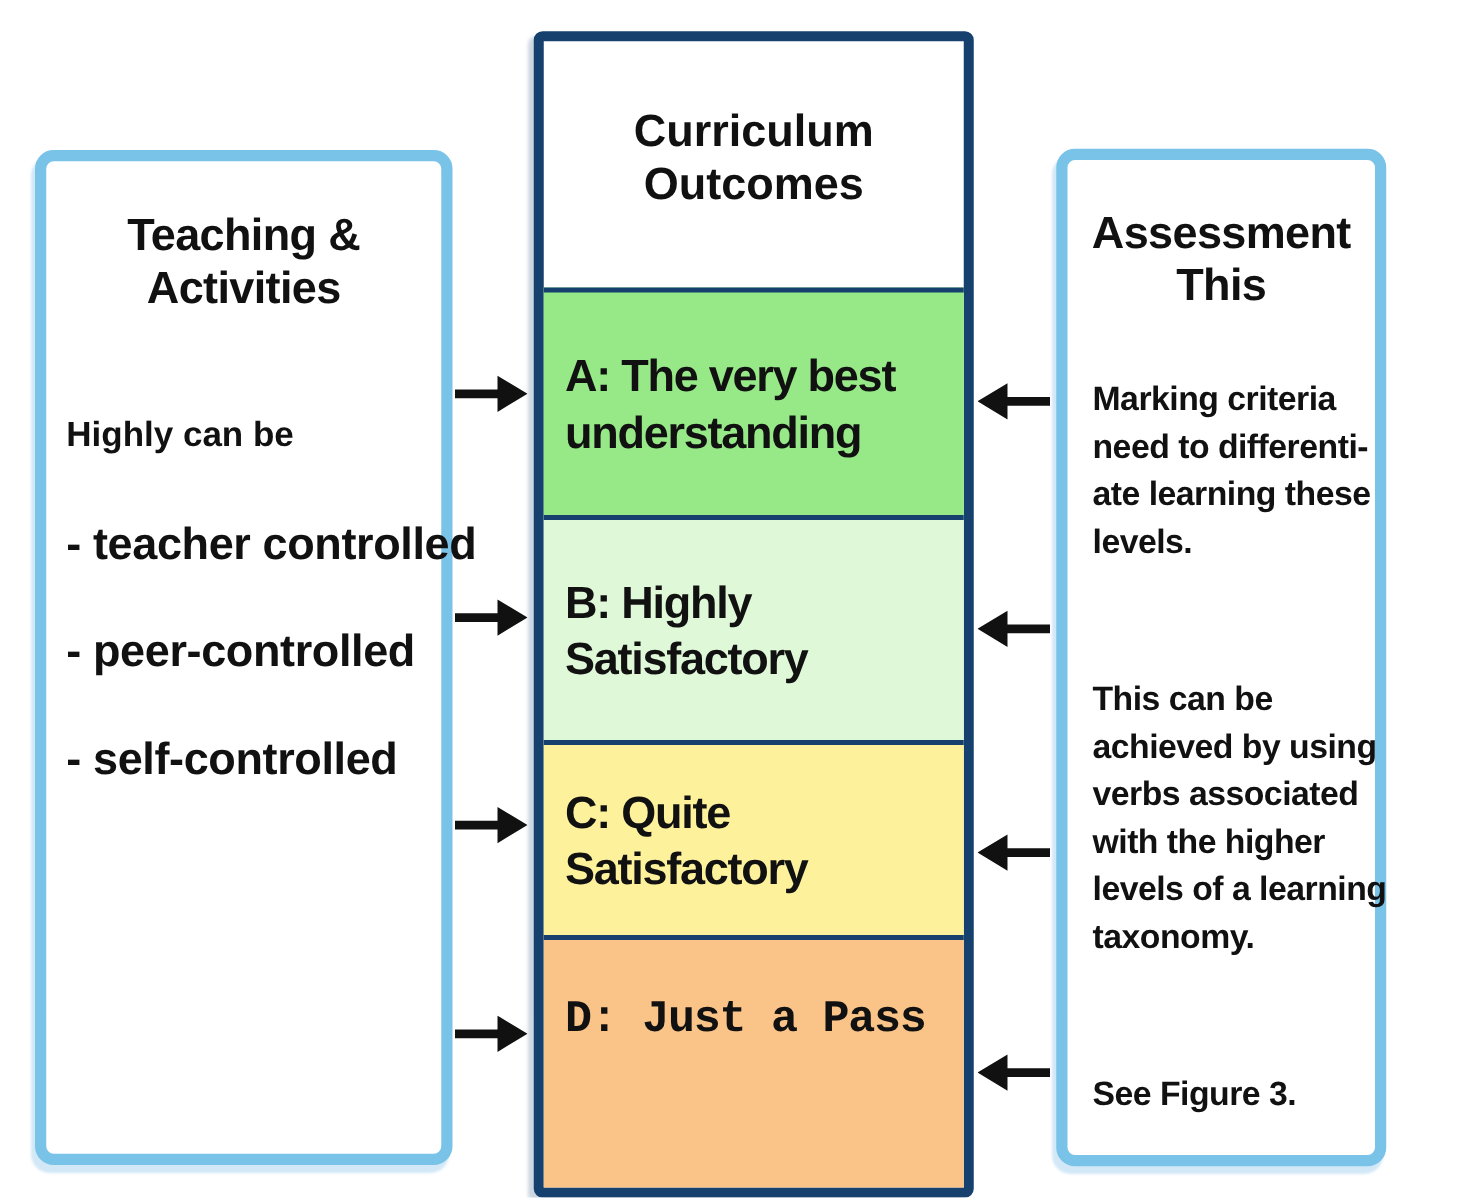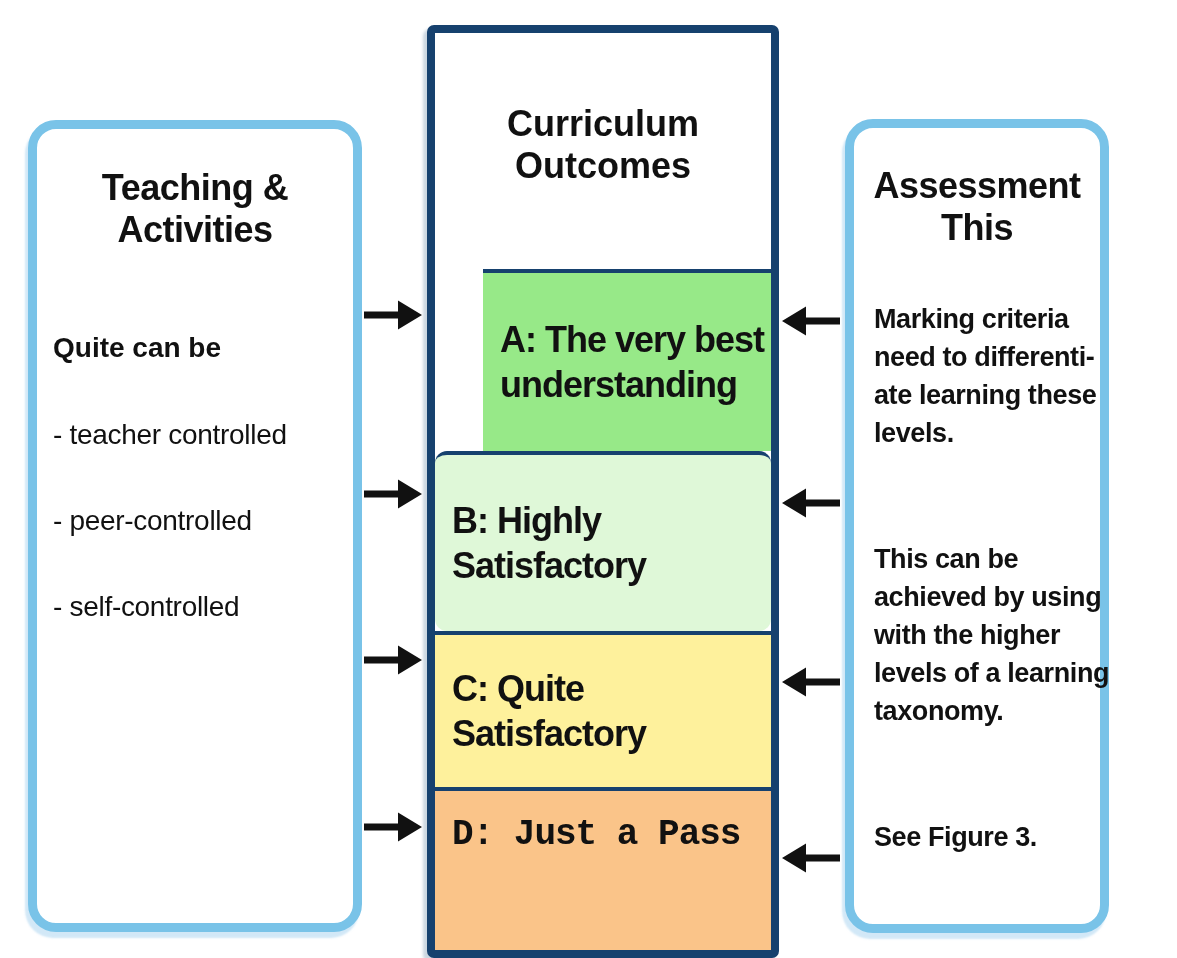--- a/index.html
+++ b/index.html
@@ -5,49 +5,49 @@
   html,body { margin:0; padding:0; }
   body {
     width:1177px; height:958px; position:relative; background:#ffffff;
     font-family:"Liberation Sans","DejaVu Sans",sans-serif; color:#111;
     overflow:hidden;
   }
 
   
   .side-box {
     position:absolute; box-sizing:border-box; background:#fff;
-    border:9px solid #79C3E8; border-radius:28px;
+    border:9px solid #79C3E8; border-radius:15px;
     box-shadow:-3px 6px 2px rgba(173,214,240,.55);
   }
   #left-box  { left:28px;  top:120px; width:334px; height:812px; }
   #right-box { left:845px; top:119px; width:264px; height:814px; }
 
   .box-title { text-align:center; font-weight:bold; font-size:36px; line-height:42px; letter-spacing:-0.5px; }
   #left-box  .box-title { margin-top:38px; }
   #right-box .box-title { margin-top:37px; }
   .box-title div { white-space:nowrap; }
 
   .intro { margin:80px 0 0 16px; font-size:28px; font-weight:bold; line-height:34px; white-space:nowrap; }
-  .activity-item { margin:52px 0 0 16px; font-size:28px; font-weight:normal; line-height:34px; letter-spacing:-0.3px; white-space:nowrap; }
+  .activity-item { margin:52px 0 0 16px; font-size:36px; font-weight:bold; line-height:34px; letter-spacing:-0.3px; white-space:nowrap; }
 
   .para { margin-left:20px; font-size:27px; font-weight:bold; line-height:38px; letter-spacing:-0.4px; }
   .para div { white-space:nowrap; }
   #para-1 { margin-top:51px; }
   #para-2 { margin-top:88px; }
   #para-3 { margin-top:88px; }
 
   
   #center-col {
     position:absolute; left:427px; top:25px; width:352px; height:933px;
     box-sizing:border-box; border:8px solid #16416E; border-radius:7px;
     background:#fff; display:flex; flex-direction:column;
     box-shadow:-4px 4px 3px rgba(110,140,170,.35);
   }
   .col-header {
-    height:236px; display:flex; flex-direction:column; justify-content:center;
+    height:197px; display:flex; flex-direction:column; justify-content:center;
     text-align:center; font-size:36px; font-weight:bold; line-height:42px;
     padding-bottom:12px; box-sizing:border-box;
   }
   .band {
     box-sizing:border-box; border-top:4px solid #16416E;
     display:flex; flex-direction:column; justify-content:center;
     padding-left:17px; font-size:36px; font-weight:bold; line-height:45px;
     letter-spacing:-1px;
   }
   .band div { white-space:nowrap; }
@@ -70,36 +70,36 @@
   #arrow-r4 { left:782px; top:840px; }
 </style>
 </head>
 <body>
 
 <div id="left-box" class="side-box" style="border-color: rgb(121, 195, 232);">
   <div class="box-title">
     <div>Teaching &amp;</div>
     <div>Activities</div>
   </div>
-  <div class="intro">Quite can be</div>
+  <div class="intro">Highly can be</div>
   <div class="activity-item" style="margin-top:53px">- teacher controlled</div>
   <div class="activity-item">- peer-controlled</div>
   <div class="activity-item">- self-controlled</div>
 </div>
 
 <div id="center-col" style="border-color: rgb(22, 65, 110);">
   <div class="col-header">
     <div>Curriculum</div>
     <div>Outcomes</div>
   </div>
-  <div id="band-a" class="band" style="background-color: rgb(151, 233, 136); border-top-color: rgb(22, 65, 110); margin-left: 48px;">
+  <div id="band-a" class="band" style="background-color: rgb(151, 233, 136); border-top-color: rgb(22, 65, 110);">
     <div>A: The very best</div>
     <div>understanding</div>
   </div>
-  <div id="band-b" class="band" style="background-color: rgb(223, 248, 216); border-top-color: rgb(22, 65, 110); border-radius: 12px;">
+  <div id="band-b" class="band" style="background-color: rgb(223, 248, 216); border-top-color: rgb(22, 65, 110);">
     <div>B: Highly</div>
     <div>Satisfactory</div>
   </div>
   <div id="band-c" class="band" style="background-color: rgb(254, 241, 156); border-top-color: rgb(22, 65, 110);">
     <div>C: Quite</div>
     <div>Satisfactory</div>
   </div>
   <div id="band-d" class="band" style="background-color: rgb(250, 196, 137); border-top-color: rgb(22, 65, 110);">
     <div>D: Just a Pass</div>
   </div>
@@ -112,20 +112,21 @@
   </div>
   <div id="para-1" class="para">
     <div>Marking criteria</div>
     <div>need to differenti-</div>
     <div>ate learning these</div>
     <div>levels.</div>
   </div>
   <div id="para-2" class="para">
     <div>This can be</div>
     <div>achieved by using</div>
+    <div>verbs associated</div>
     <div>with the higher</div>
     <div>levels of a learning</div>
     <div>taxonomy.</div>
   </div>
   <div id="para-3" class="para">
     <div>See Figure 3.</div>
   </div>
 </div>
 
 <div id="arrow-l1" class="arrow point-right">

